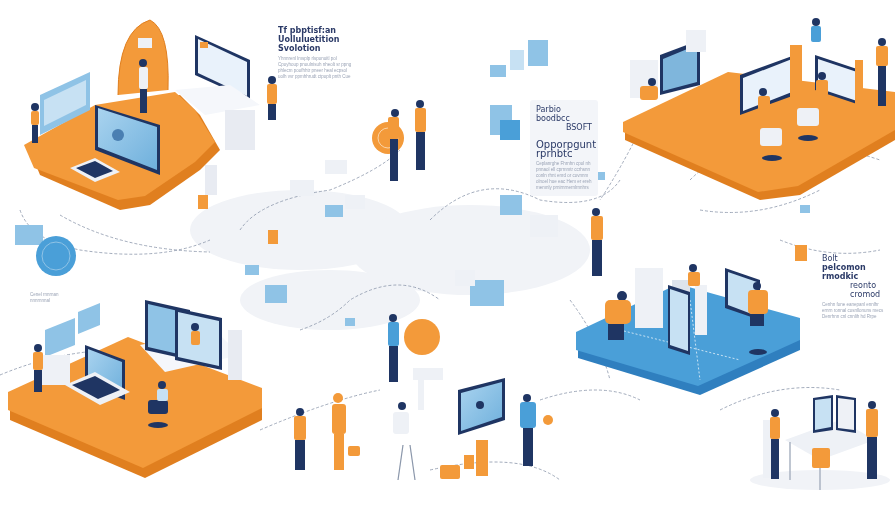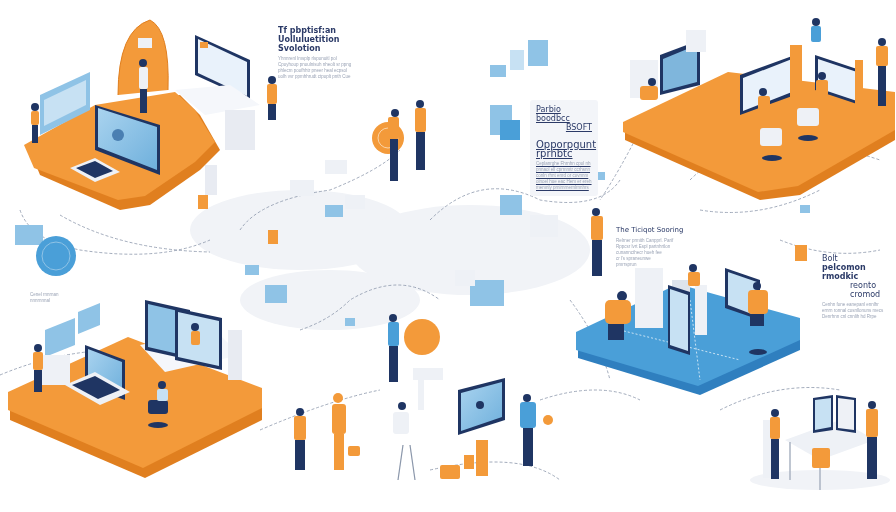--- a/index.html
+++ b/index.html
@@ -285,43 +285,33 @@
   <div class="title">Tf pbptisf:an</div>
   <div class="title">Uolluluetition Svolotion</div>
   <div class="body">
     <div>Yhnnrenl lmsplp rlsponuitl pol</div>
     <div>Cpoyhoup pnoulnisuh nheolt sr ppng</div>
     <div>phlecm poofhhtr pneer heal ecpsol</div>
     <div>uolh vvr ppmhhrudt ctpoplt pnth Cue</div>
   </div>
 </div>
 
-<div class="label card" style="left:530px; top:100px; width:68px;text-decoration:underline;">
+<div class="label card" style="left:530px; top:100px; width:68px;">
   <div class="title" style="font-weight:normal;">Parbio boodbcc</div>
   <div class="title" style="font-weight:normal;text-align:right;">BSOFT</div>
   <div class="title" style="font-weight:normal; font-size:10px; margin-top:8px;">Opporpgunt rprhbtc</div>
   <div class="body">
     <div>Ceplanrghe Fhrnhn cpol nh</div>
     <div>pnnaol ell cprmmtr ccrhsnn</div>
     <div>conln rhnt enrd or covnnm</div>
     <div>olnoel hue eac Hem er ereh</div>
     <div>memnly prnirnrnernlrnnhrs</div>
   </div>
 </div>
 
-<div class="label" style="left:616px; top:226px; width:72px;">
-  <div class="title" style="font-weight:normal; font-size:7px;">The Ticiqot Sooring</div>
-  <div class="body">
-    <div>Relrner prmith Canpprl. Parif</div>
-    <div>Rppcsr lvrt Espl partnhrtlon</div>
-    <div>cunanncthecr hueh fee</div>
-    <div>cr l's spraneunwe</div>
-    <div>pmrrsprun</div>
-  </div>
-</div>
 
 <div class="label" style="left:822px; top:230px; width:72px;">
   <div class="title" style="font-weight:normal;margin-top:24px;">Bolt</div>
   <div class="title" style="font-weight:bold;">pelcomon rmodkic</div>
   <div class="title" style="font-weight:normal;padding-left:28px;">reonto cromod</div>
   <div class="body">
     <div>Cenhn fone eanepanl ennlhr</div>
     <div>ernrn ronnal cosnllonuns mecs</div>
     <div>Denrhnn cnl cnnlih hd Rrpe</div>
   </div>

